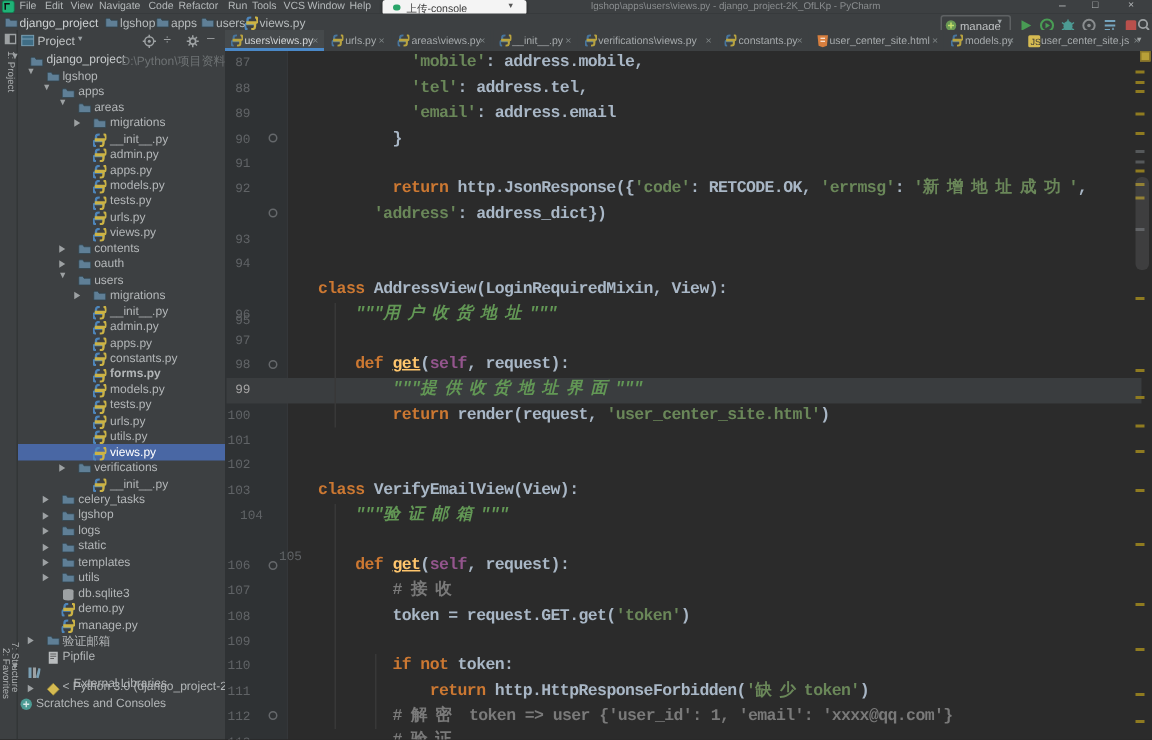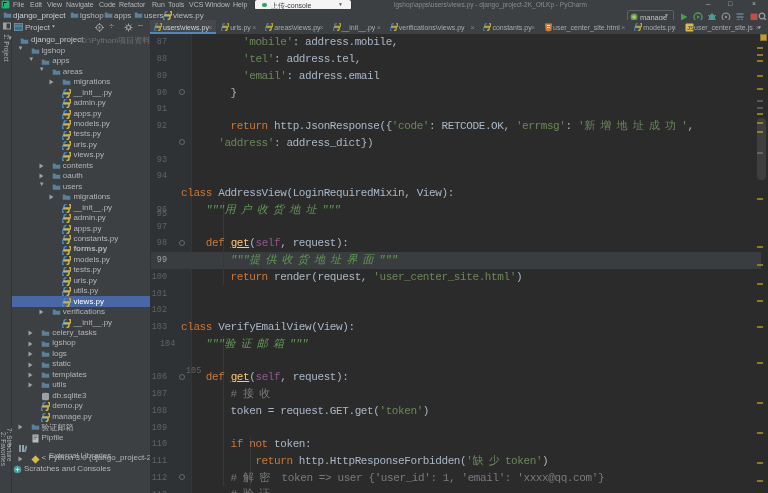--- a/index.html
+++ b/index.html
@@ -7,21 +7,21 @@
 #titlebar{left:0;top:0;width:768px;height:9px;background:#3d4042;}
 #navrow{left:0;top:9px;width:768px;height:11px;background:#3d4042;}
 #row3{left:0;top:20px;width:768px;height:14px;background:#3d4042;}
 #stripe{left:0;top:20px;width:12px;height:473px;background:#3d4042;border-right:1px solid #333637;}
 #panel{left:12px;top:34px;width:138px;height:459px;background:#3d4042;}
 #editor{left:150px;top:34px;width:618px;height:459px;background:#2b2b2b;}
 .menuitem{color:#b4b8ba;font-size:7px;position:absolute;top:1px;}
 .crumb{color:#b7bbbd;font-size:8px;position:absolute;top:10.5px;}
 .treerow{position:absolute;left:0;width:138px;height:10.6px;font-size:8px;color:#b3b6b8;white-space:nowrap;}
 .num{position:absolute;color:#606366;font-size:8.5px;font-family:"Liberation Mono",monospace;width:17px;text-align:right;left:150px;}
-.cl{position:absolute;left:181px;font-size:11px;font-family:"Liberation Mono",monospace;color:#a9b7c6;white-space:pre;line-height:16.75px;height:16.75px;letter-spacing:-0.4px;}
+.cl{position:absolute;left:212px;font-size:11px;font-family:"Liberation Mono",monospace;color:#a9b7c6;white-space:pre;line-height:16.75px;height:16.75px;letter-spacing:-0.4px;font-weight:bold;}
 .k{color:#cc7832;}
 .s{color:#6a8759;}
 .d{color:#629755;font-style:italic;}
 .c{color:#7a7a7a;}
 .slf{color:#94558d;}
 .fn{color:#ffc66d;text-decoration:underline;}
 .cj{letter-spacing:5.2px;}
 .tab{position:absolute;top:20px;height:14px;background:#3d4042;color:#adb0b2;font-size:8.5px;white-space:nowrap;}
 .tabx{color:#7e8486;font-size:7px;}
 </style></head><body>

